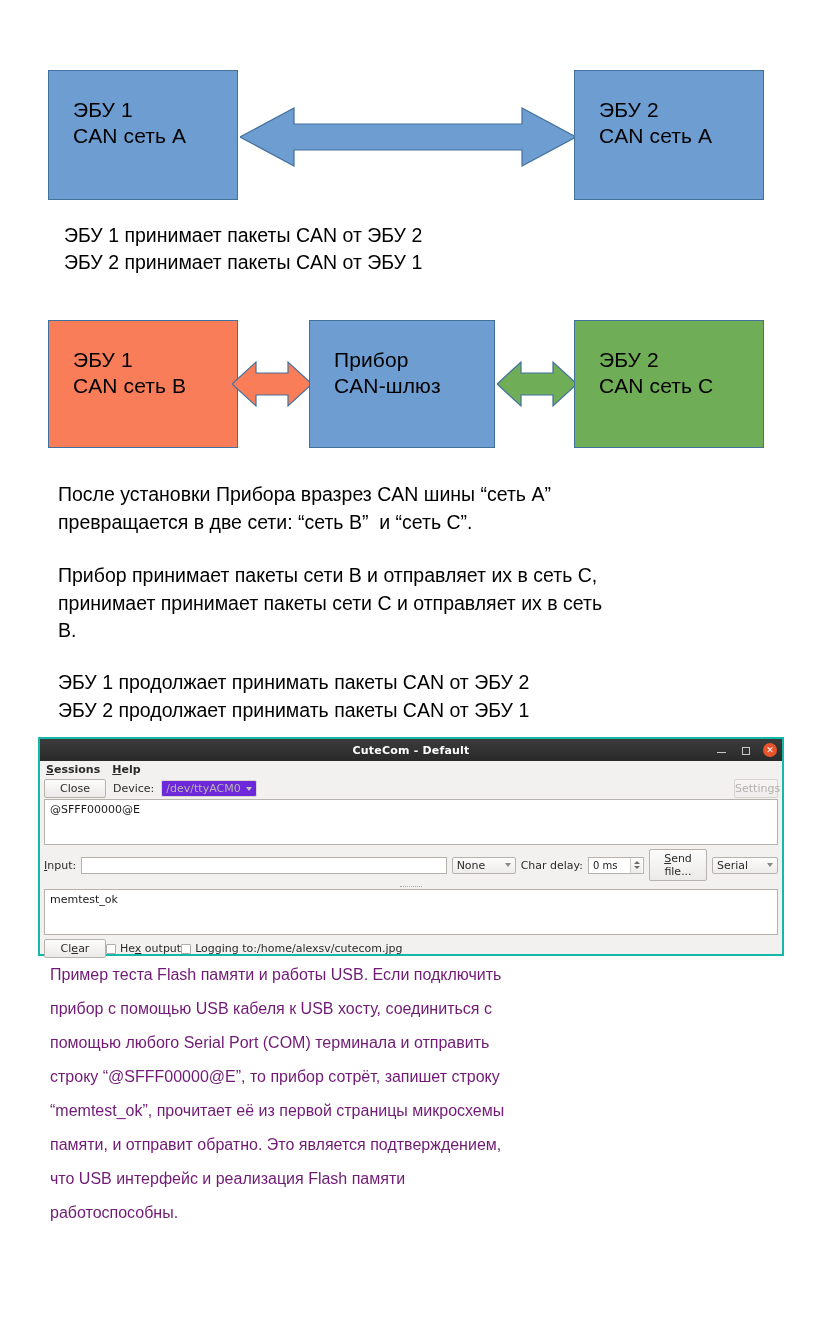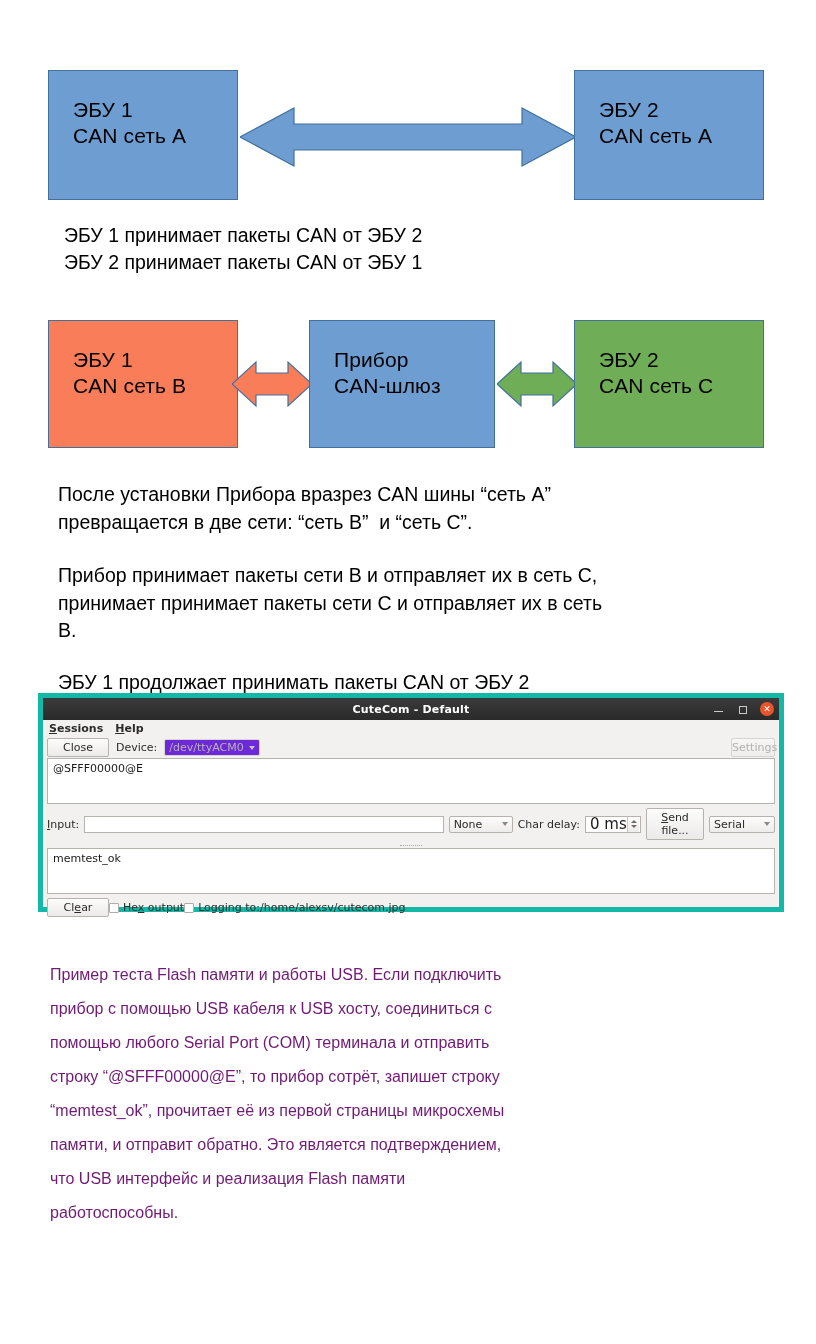--- a/index.html
+++ b/index.html
@@ -50,26 +50,26 @@
     font-size: 16px;
     line-height: 34px;
     color: #701a75;
     white-space: pre-wrap;
   }
 
   
   #cutecom-window {
     position: absolute;
     left: 38px;
-    top: 693px;
+    top: 737px;
     width: 746px;
     height: 219px;
     background: #F2F1F0;
     box-sizing: border-box;
-    border: 5px solid #14b8a6;
+    border: 2px solid #14b8a6;
     font-family: "DejaVu Sans", sans-serif;
   }
   .titlebar {
     height: 22px;
     background: #2C2C2C;
     background: linear-gradient(#3b3b3b, #2a2a2a);
     position: relative;
     display: flex;
     align-items: center;
     justify-content: center;
@@ -227,21 +227,21 @@
     color: #1a1a1a;
   }
   .combo-none { width: 64px; }
   .combo-plain { width: 66px; }
   .spin {
     width: 56px;
     height: 17px;
     border: 1px solid #b6b2ae;
     background: #ffffff;
     box-sizing: border-box;
-    font-size: 15px;
+    font-size: 10px;
     display: flex;
     align-items: center;
     padding-left: 4px;
     position: relative;
     color: #1a1a1a;
   }
   .spin .arrows {
     position: absolute;
     right: 1px; top: 0; bottom: 0;
     width: 11px;

